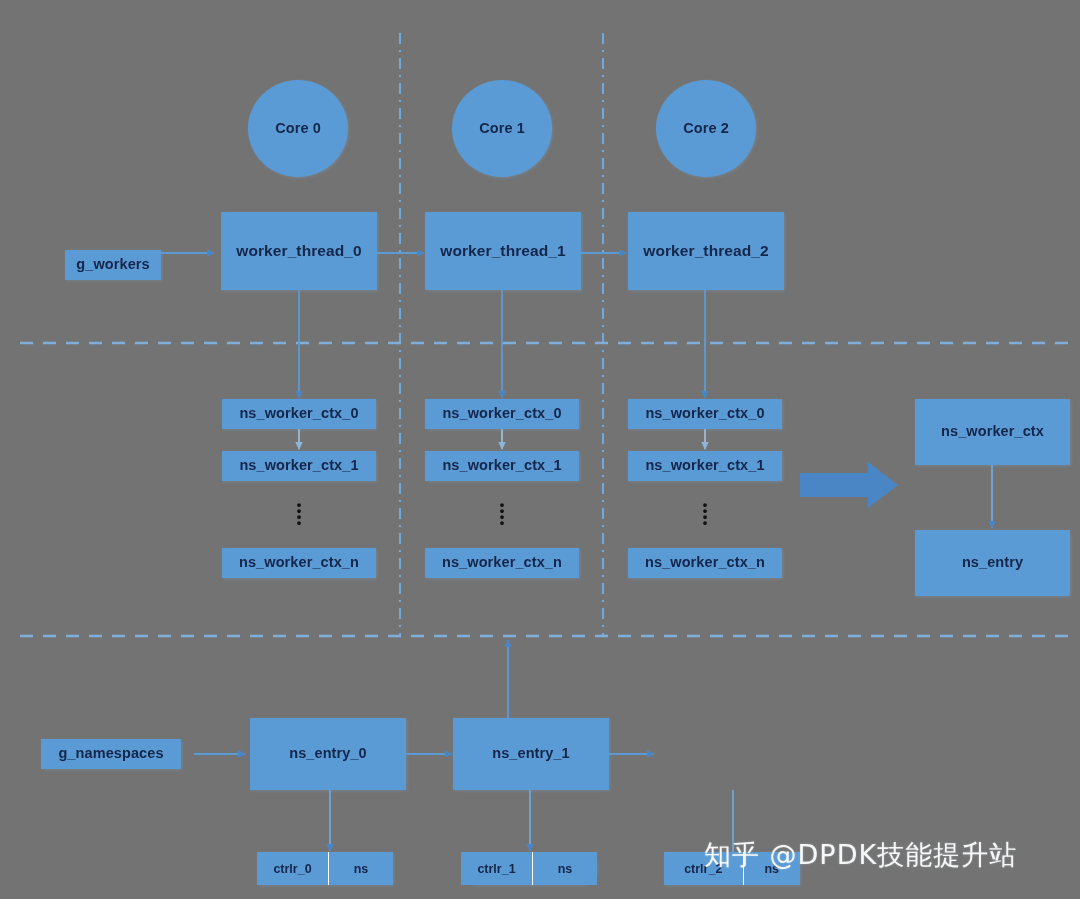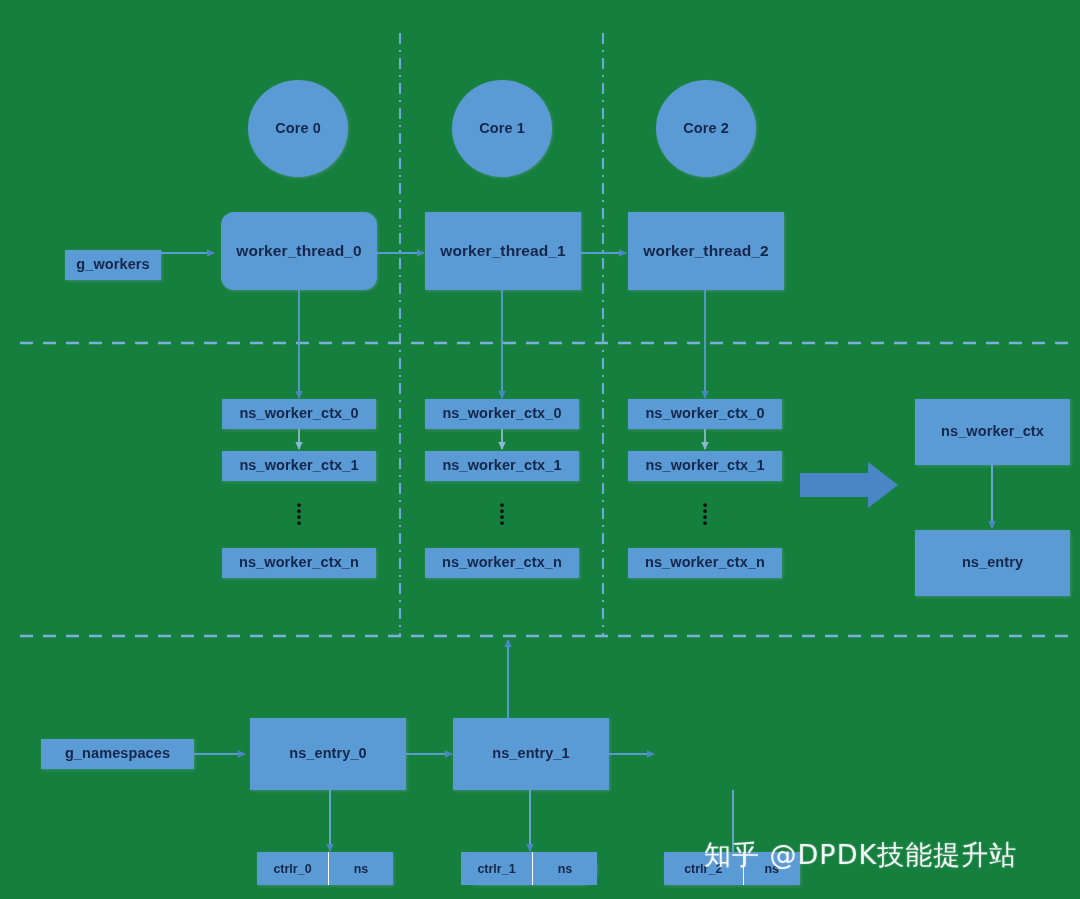--- a/index.html
+++ b/index.html
@@ -7,21 +7,21 @@
     padding: 0;
     background: #ffffff;
   }
   body {
     font-family: "Liberation Sans", sans-serif;
   }
   #canvas {
     position: relative;
     width: 1080px;
     height: 899px;
-    background: #15803d;
+    background: #737373;
     overflow: hidden;
   }
   #svg-layer {
     position: absolute;
     left: 0;
     top: 0;
     width: 1080px;
     height: 899px;
   }
   .node {
@@ -139,21 +139,21 @@
     <line x1="530" y1="790" x2="530" y2="851" stroke="#6FA8DC" stroke-width="1.8" marker-end="url(#ah)"></line>
     <line x1="733" y1="790" x2="733" y2="855" stroke="#6FA8DC" stroke-width="1.8"></line>
   </svg>
 
   <div class="node circle fs14" style="left:248px; top:80px; width:100px; height:97px;">Core 0</div>
   <div class="node circle fs14" style="left:452px; top:80px; width:100px; height:97px;">Core 1</div>
   <div class="node circle fs14" style="left:656px; top:80px; width:100px; height:97px;">Core 2</div>
 
   <div class="node fs14" style="left:65px; top:250px; width:96px; height:30px;">g_workers</div>
 
-  <div class="node fs15" style="left:221px; top:212px; width:156px; height:78px;border-radius:13px;">worker_thread_0</div>
+  <div class="node fs15" style="left:221px; top:212px; width:156px; height:78px;">worker_thread_0</div>
   <div class="node fs15" style="left:425px; top:212px; width:156px; height:78px;">worker_thread_1</div>
   <div class="node fs15" style="left:628px; top:212px; width:156px; height:78px;">worker_thread_2</div>
 
   <div class="node fs14" style="left:222px; top:399px; width:154px; height:30px;">ns_worker_ctx_0</div>
   <div class="node fs14" style="left:222px; top:451px; width:154px; height:30px;">ns_worker_ctx_1</div>
   <div class="vdots" style="left:292px; top:502px;">
     <span>•</span>
       <span>•</span>
       <span>•</span>
       <span>•</span>
@@ -176,21 +176,21 @@
     <span>•</span>
       <span>•</span>
       <span>•</span>
       <span>•</span>
   </div>
   <div class="node fs14" style="left:628px; top:548px; width:154px; height:30px;">ns_worker_ctx_n</div>
 
   <div class="node fs14" style="left:915px; top:399px; width:155px; height:66px;">ns_worker_ctx</div>
   <div class="node fs14" style="left:915px; top:530px; width:155px; height:66px;">ns_entry</div>
 
-  <div class="node fs14" style="left:41px; top:739px; width:153px; height:30px;">g_namespaces</div>
+  <div class="node fs14" style="left:41px; top:739px; width:140px; height:30px;">g_namespaces</div>
 
   <div class="node fs14" style="left:250px; top:718px; width:156px; height:72px;">ns_entry_0</div>
   <div class="node fs14" style="left:453px; top:718px; width:156px; height:72px;">ns_entry_1</div>
 
   <div class="split-box" style="left:257px; top:852px; width:136px; height:33px;">
     <div class="cell left fs12" style="width:72px;">ctrlr_0</div>
     <div class="cell fs12" style="width:64px;">ns</div>
   </div>
 
   <div class="split-box" style="left:461px; top:852px; width:136px; height:33px;border-radius:15px;">

